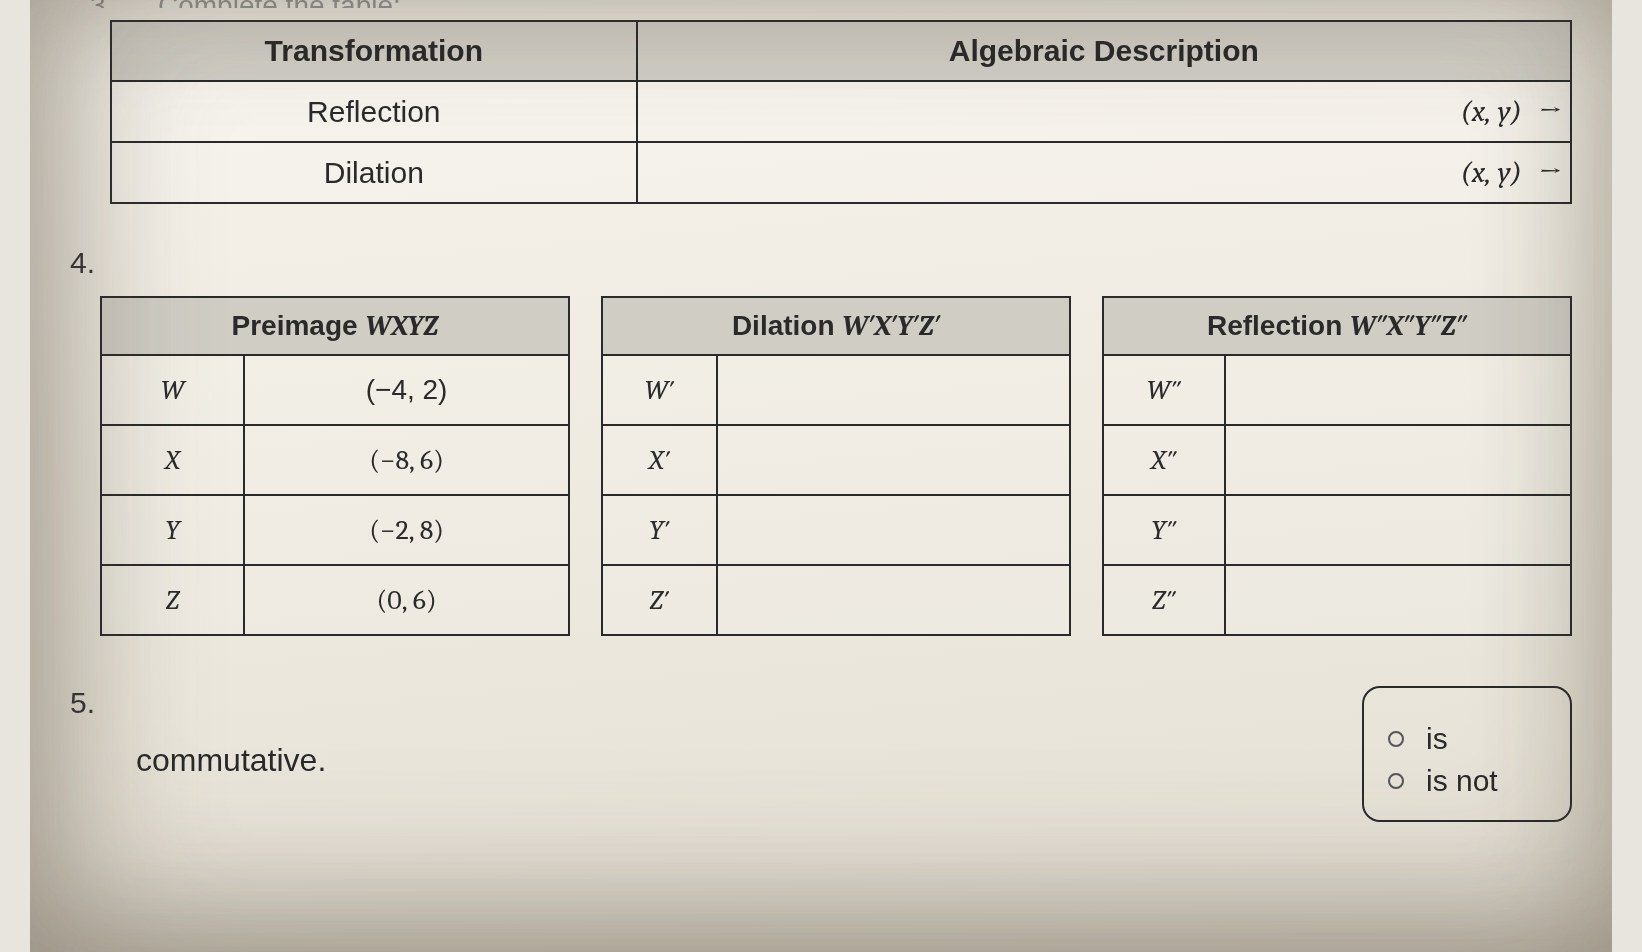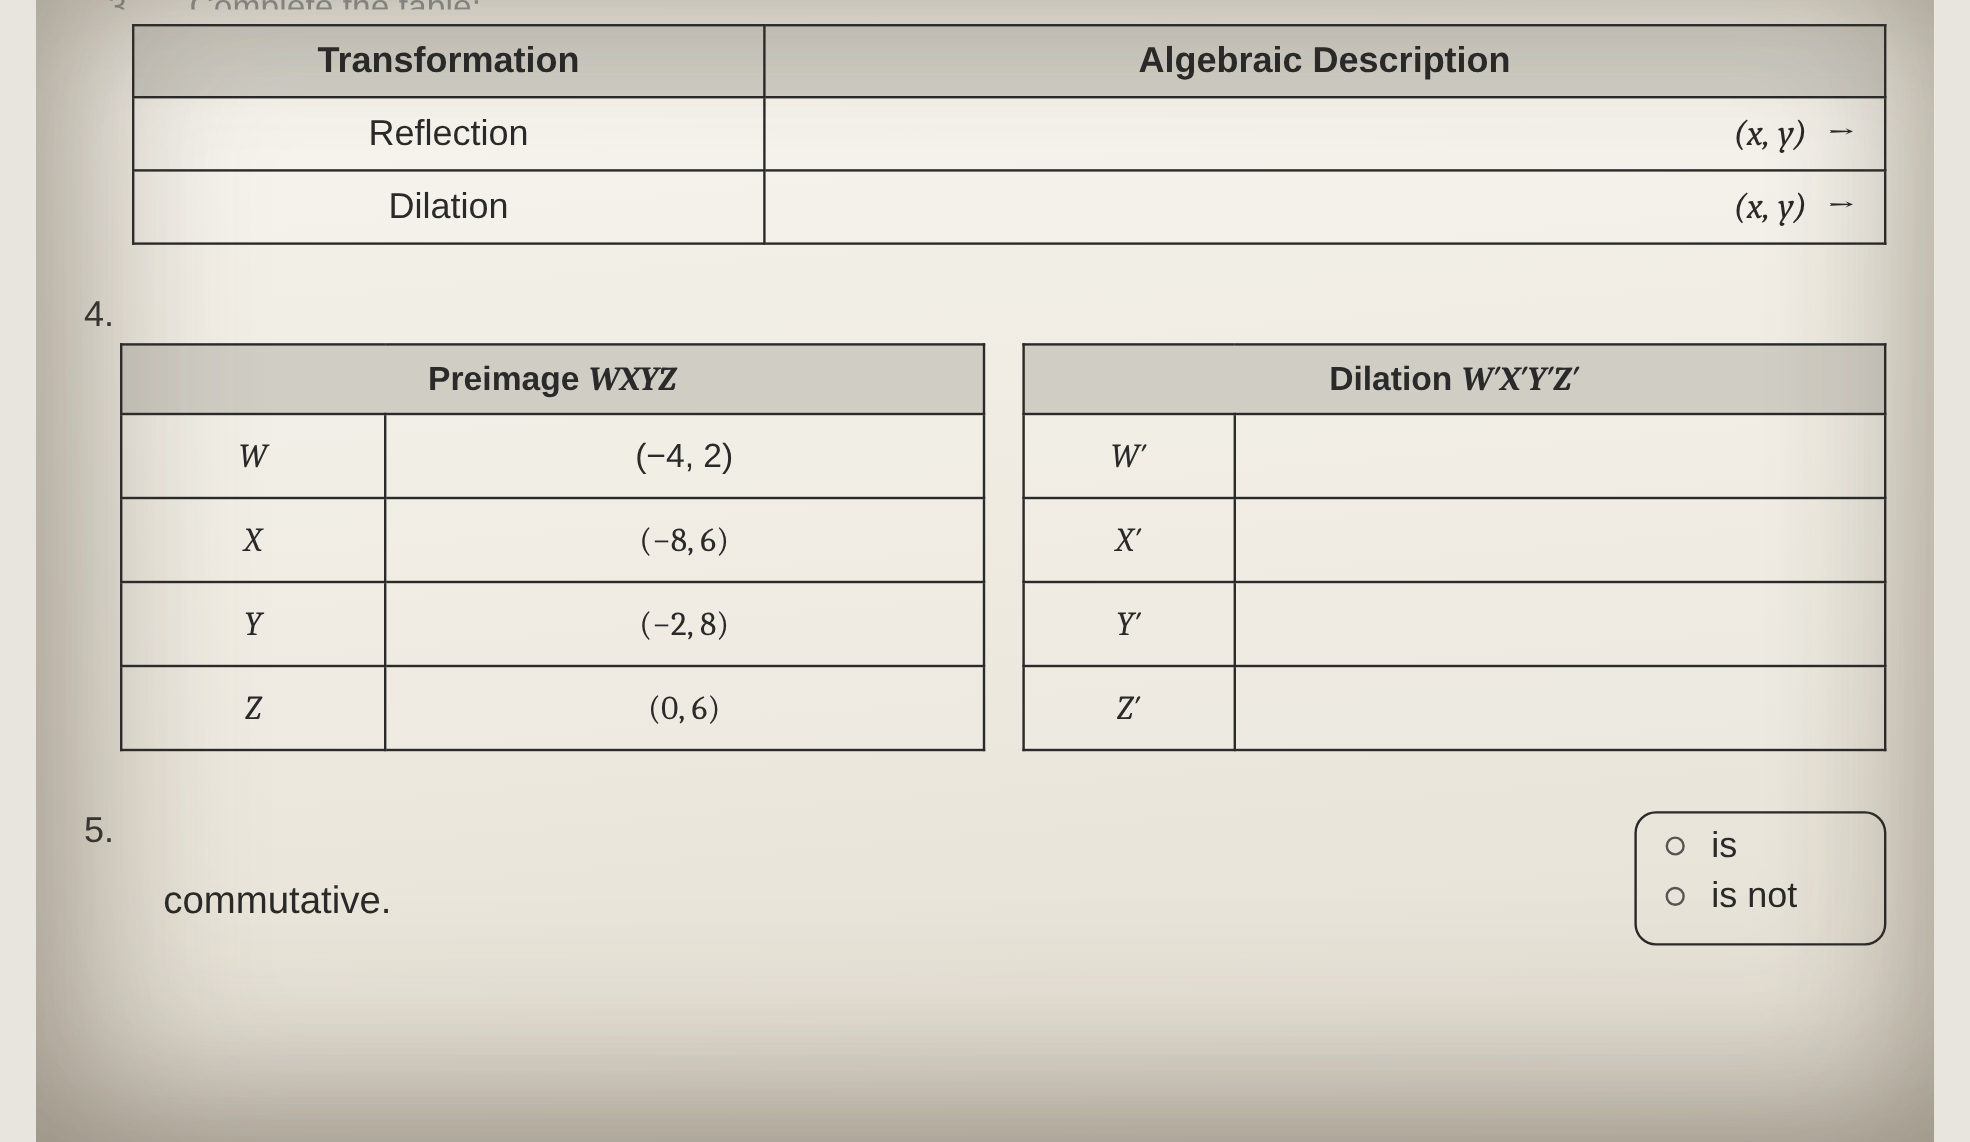--- a/index.html
+++ b/index.html
@@ -39,21 +39,21 @@
 
   table.main {
     border-collapse: collapse;
     width: 100%;
     margin: 2px 0 0 40px;
     width: calc(100% - 40px);
     background: rgba(255,255,255,0.15);
   }
   table.main th, table.main td {
     border: 2px solid #2a2a2a;
-    padding: 12px 24px;
+    padding: 12px 8px;
     font-size: 30px;
     vertical-align: middle;
   }
   table.main th {
     background: #d0cdc5;
     font-weight: bold;
     text-align: center;
   }
   table.main td.label {
     text-align: center;
@@ -77,21 +77,21 @@
     margin-top: 42px;
     margin-left: 0;
   }
   .q4-num { font-size: 30px; width: 40px; text-align: left; }
   .q4-text .ital { font-style: italic; font-family: "Cambria","Times New Roman",serif; }
 
   .triple {
     display: flex;
     justify-content: space-between;
     gap: 31px;
-    margin-top: 6px;
+    margin-top: 16px;
     margin-left: 30px;
     width: calc(100% - 30px);
   }
   .triple table {
     border-collapse: collapse;
     background: rgba(255,255,255,0.12);
     flex: 1 1 0;
     min-width: 0;
   }
   .triple th {
@@ -119,21 +119,21 @@
     display: flex;
     align-items: flex-start;
     gap: 26px;
     margin-top: 50px;
   }
   .q5-num { font-size: 30px; width: 40px; color:#333; }
   .q5-text { font-size: 32px; color: #2a2a2a; flex: 1; line-height: 1.55; }
   .choice-box {
     border: 2px solid #2a2a2a;
     border-radius: 18px;
-    padding: 6px 30px 18px 24px;
+    padding: 30px 30px 18px 24px;
     font-size: 30px;
     color: #2a2a2a;
     margin-left: 20px;
     min-width: 210px;
   }
   .choice-row {
     display: flex;
     align-items: center;
     gap: 22px;
     padding: 4px 0;
@@ -239,20 +239,45 @@
       <td>Y′</td>
       <td class="blank"></td>
     </tr>
     <tr>
       <td>Z′</td>
       <td class="blank"></td>
     </tr>
   </tbody>
       </table>
 
+  <table>
+    <tbody>
+          <tr>
+            <th colspan="2">
+      <span class="sans">Reflection </span><span class="ital-serif">W″X″Y″Z″</span>
+    </th>
+          </tr>
+    <tr>
+      <td>W″</td>
+      <td class="blank"></td>
+    </tr>
+    <tr>
+      <td>X″</td>
+      <td class="blank"></td>
+    </tr>
+    <tr>
+      <td>Y″</td>
+      <td class="blank"></td>
+    </tr>
+    <tr>
+      <td>Z″</td>
+      <td class="blank"></td>
+    </tr>
+  </tbody>
+      </table>
 </div>
 
 <div class="q5-wrap">
   <span class="q5-num">5.</span>
   <div class="q5-text">
     <br>
     <span>commutative.</span>
   </div>
   <div class="choice-box">
     <div class="choice-row">

